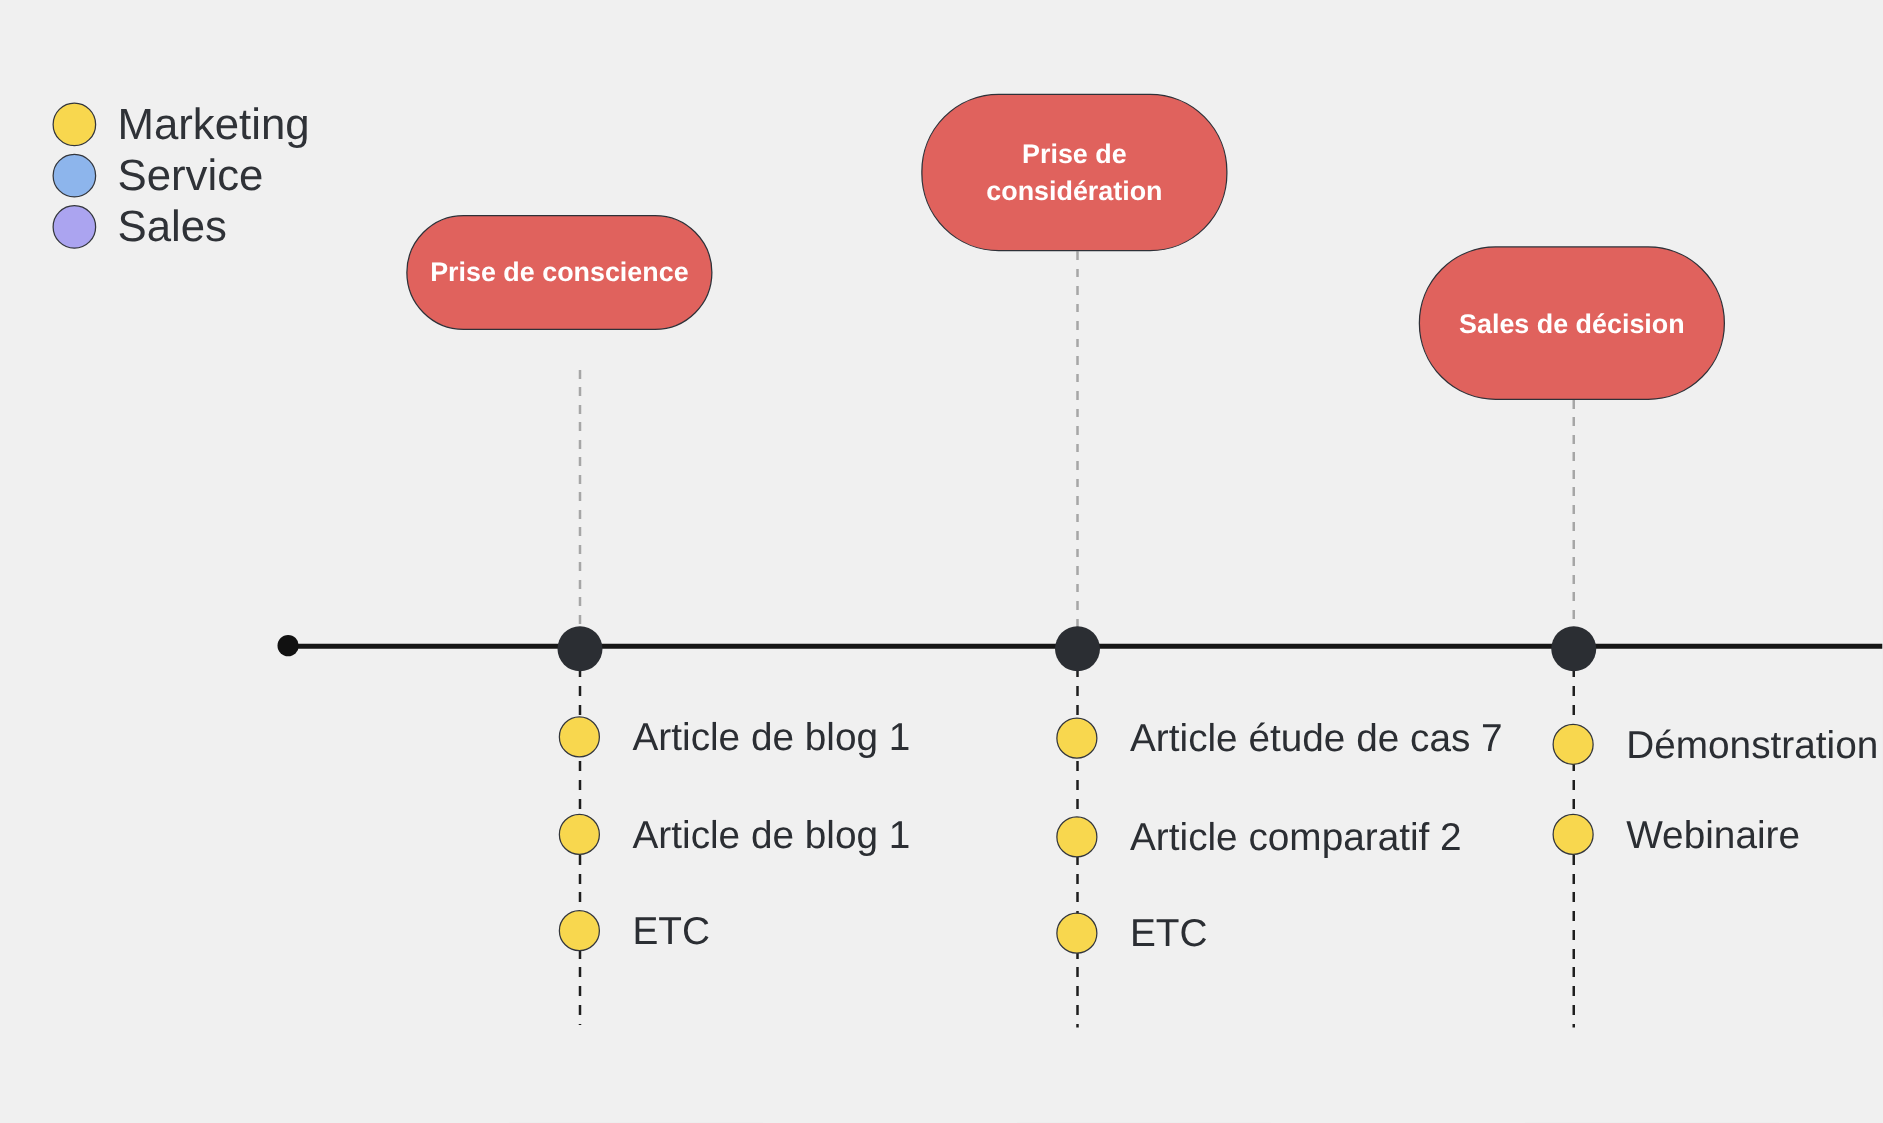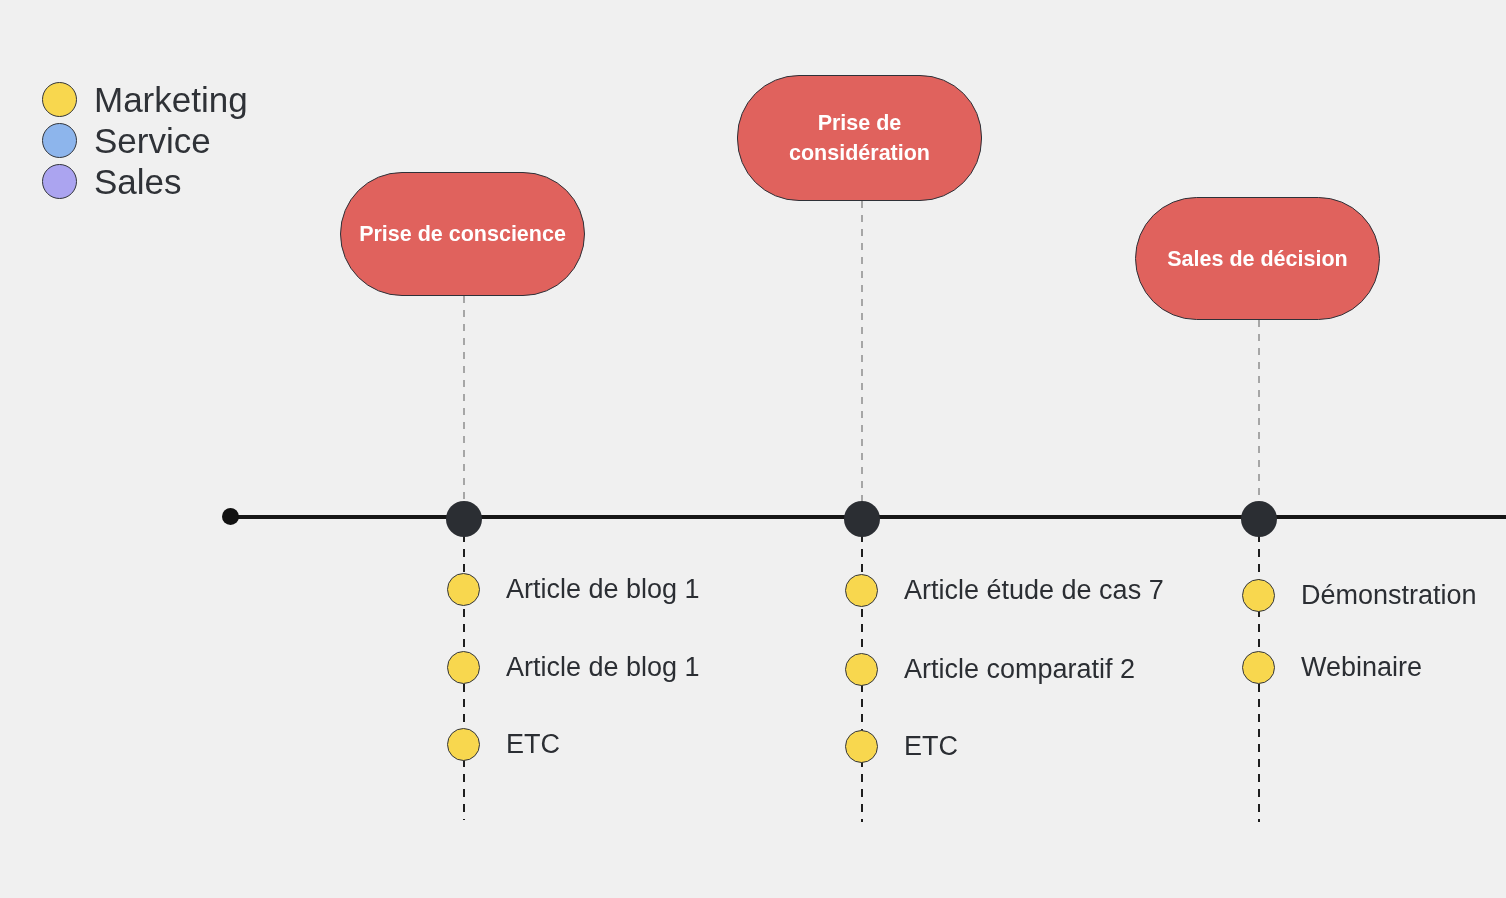--- a/index.html
+++ b/index.html
@@ -122,21 +122,21 @@
   .item-dot {
     width: 33px;
     height: 33px;
     border-radius: 50%;
     background: #f8d74e;
     border: 1.5px solid #33363c;
     box-sizing: border-box;
     flex: 0 0 auto;
   }
   .item-label {
-    font-size: 27px;
+    font-size: 31px;
     color: #2b2e33;
   }
 </style>
 </head>
 <body>
 
 <div class="canvas">
 
   <div class="legend">
     <div class="legend-row">
@@ -152,21 +152,21 @@
       <span class="legend-label">Sales</span>
     </div>
   </div>
 
   <div class="timeline-line"></div>
   <div class="timeline-start-dot"></div>
 
   <div>
     <div class="connector gray" style="left:463px; top:296px; height:223px"></div>
     <div class="connector dark" style="left:463px; top:519px; height:301px"></div>
-    <div class="pill" style="left:340px; top:172px; width:245px; height:124px">
+    <div class="pill" style="left:325px; top:172px; width:245px; height:92px">
       <span class="pill-label">Prise de conscience</span>
     </div>
     <div class="node" style="left:446px; top:501px"></div>
 
     <div class="item" style="left:447px; top:573px">
       <span class="item-dot"></span>
       <span class="item-label">Article de blog 1</span>
     </div>
     <div class="item" style="left:447px; top:651px">
       <span class="item-dot"></span>

